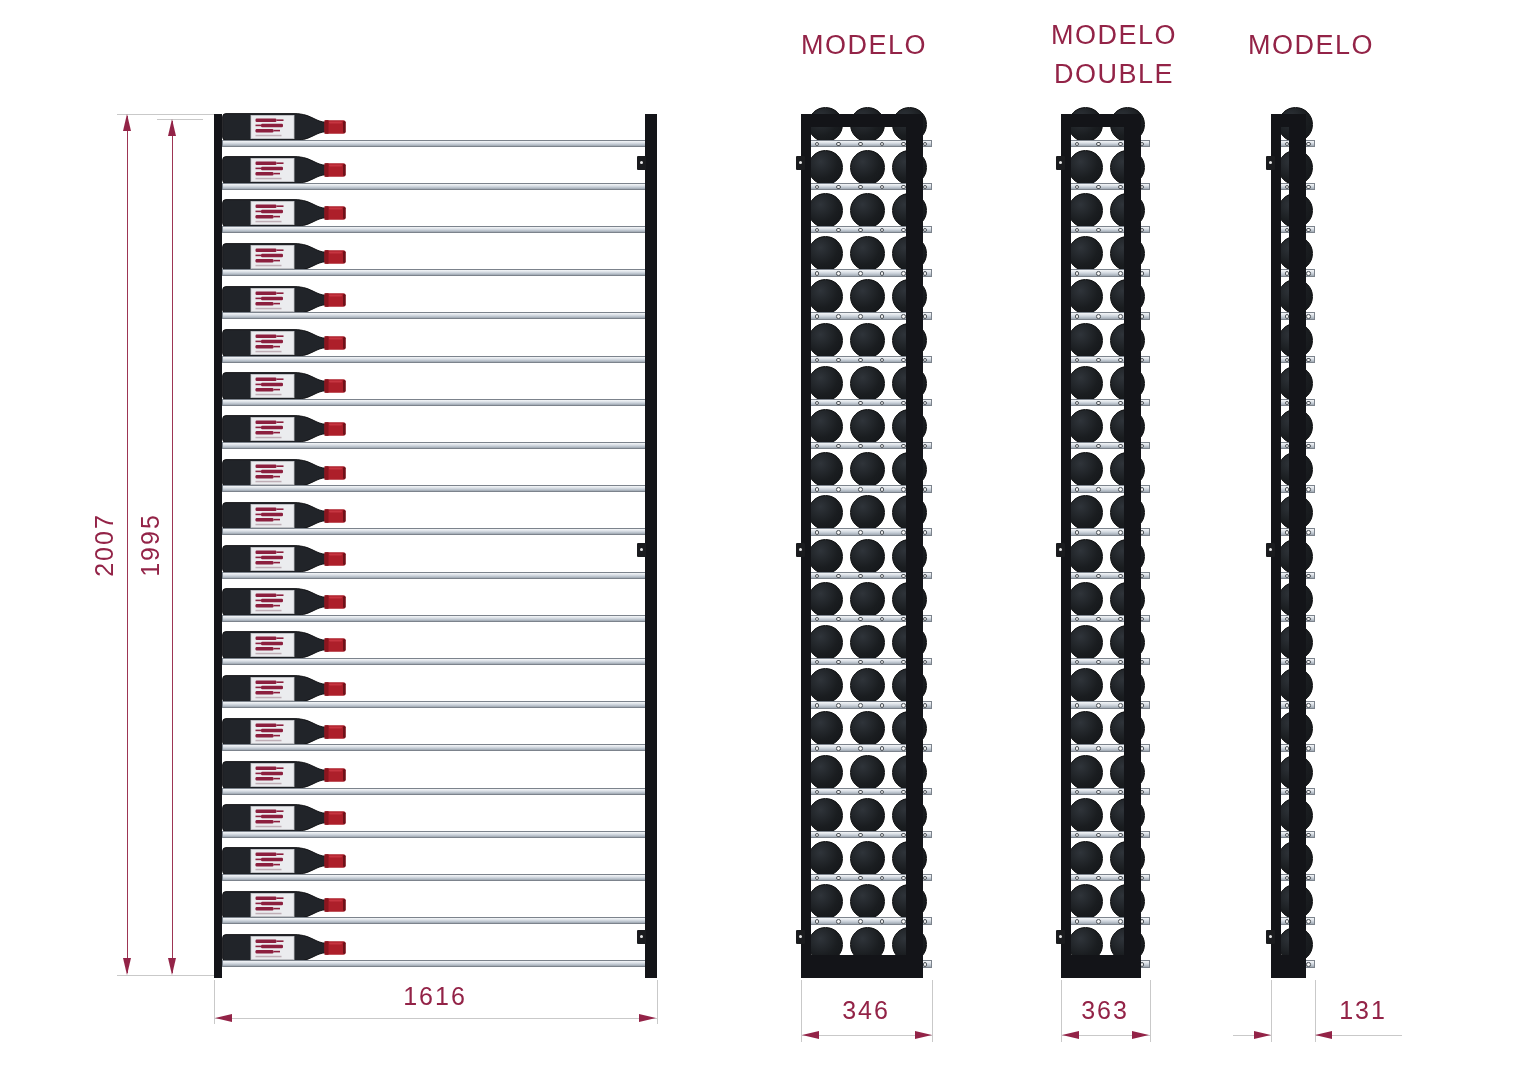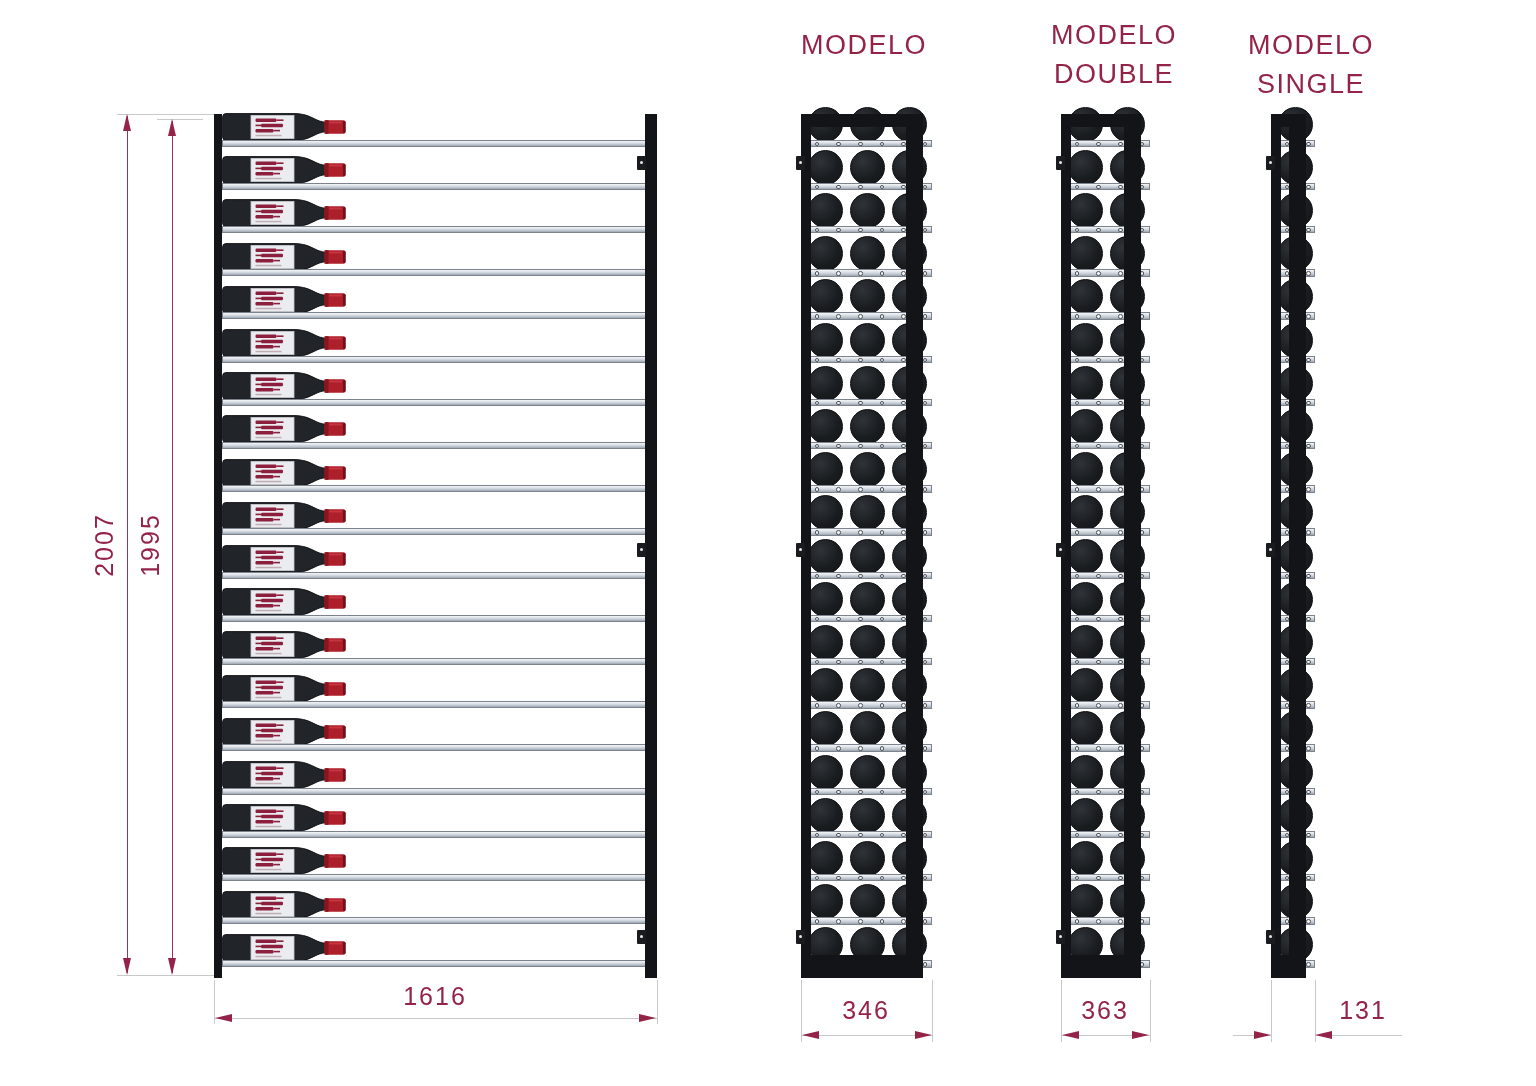--- a/index.html
+++ b/index.html
@@ -50,21 +50,20 @@
 
   <div class="model-title mt0">
     <div>MODELO</div>
   </div>
   <div class="model-title mt1">
     <div>MODELO</div>
     <div>DOUBLE</div>
   </div>
   <div class="model-title mt2">
     <div>MODELO</div>
-    <div>SINGLE</div>
   </div>
 
   <div class="rack" id="rack-side" style="left:214px;width:443px;">
       <div class="post" style="left: 0px; top: 0px; width: 8px; height: 864px;"></div>
       <div class="post" style="left: 431px; top: 0px; width: 12px; height: 864px;"></div>
       <div class="clip" style="left: 423px; top: 42px;"></div>
       <div class="clip" style="left: 423px; top: 429px;"></div>
       <div class="clip" style="left: 423px; top: 816px;"></div>
       <div class="srow" style="top: -1px;">
         <svg class="sbottle" width="130" height="28" viewBox="0 0 130 28">

